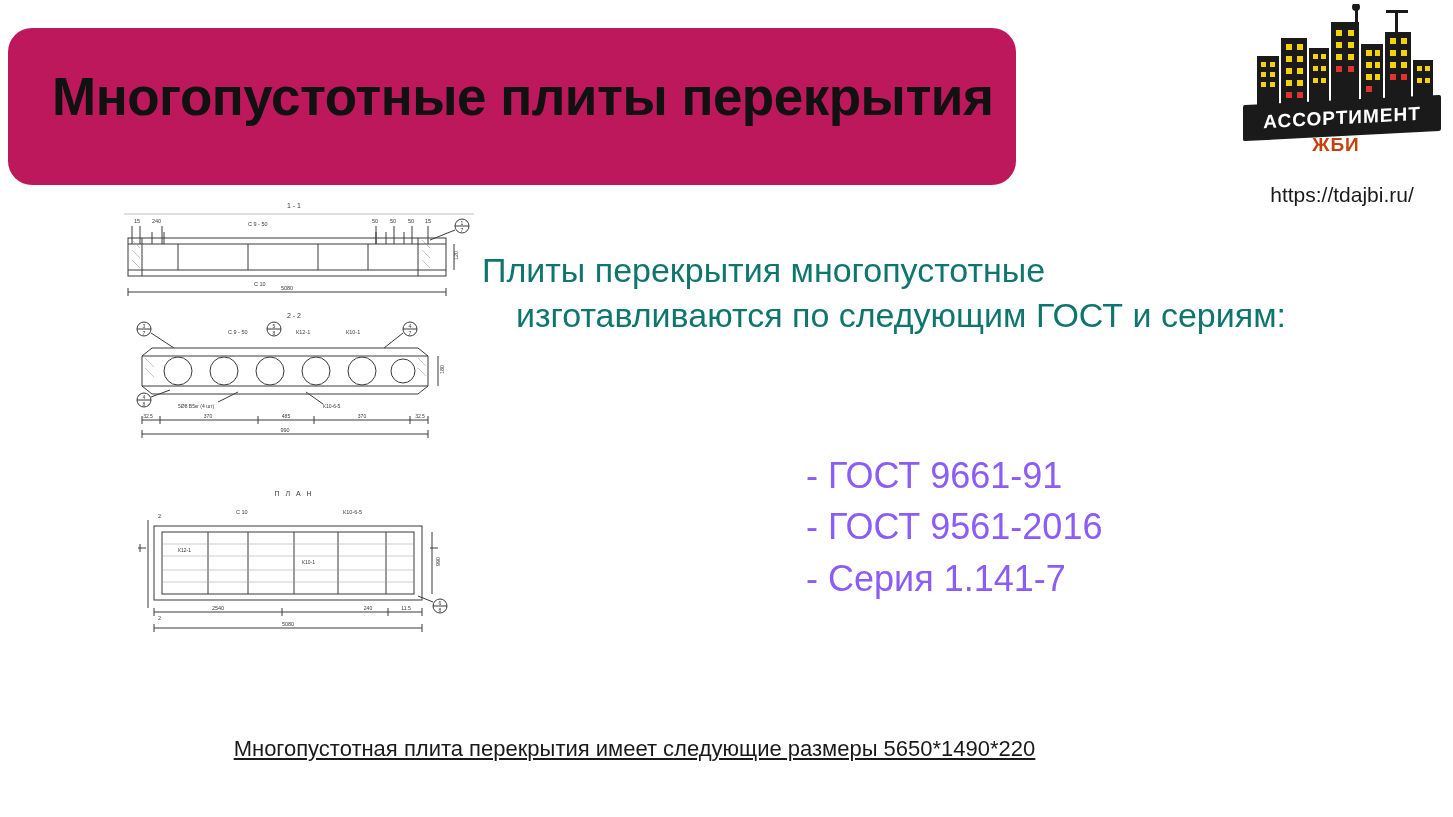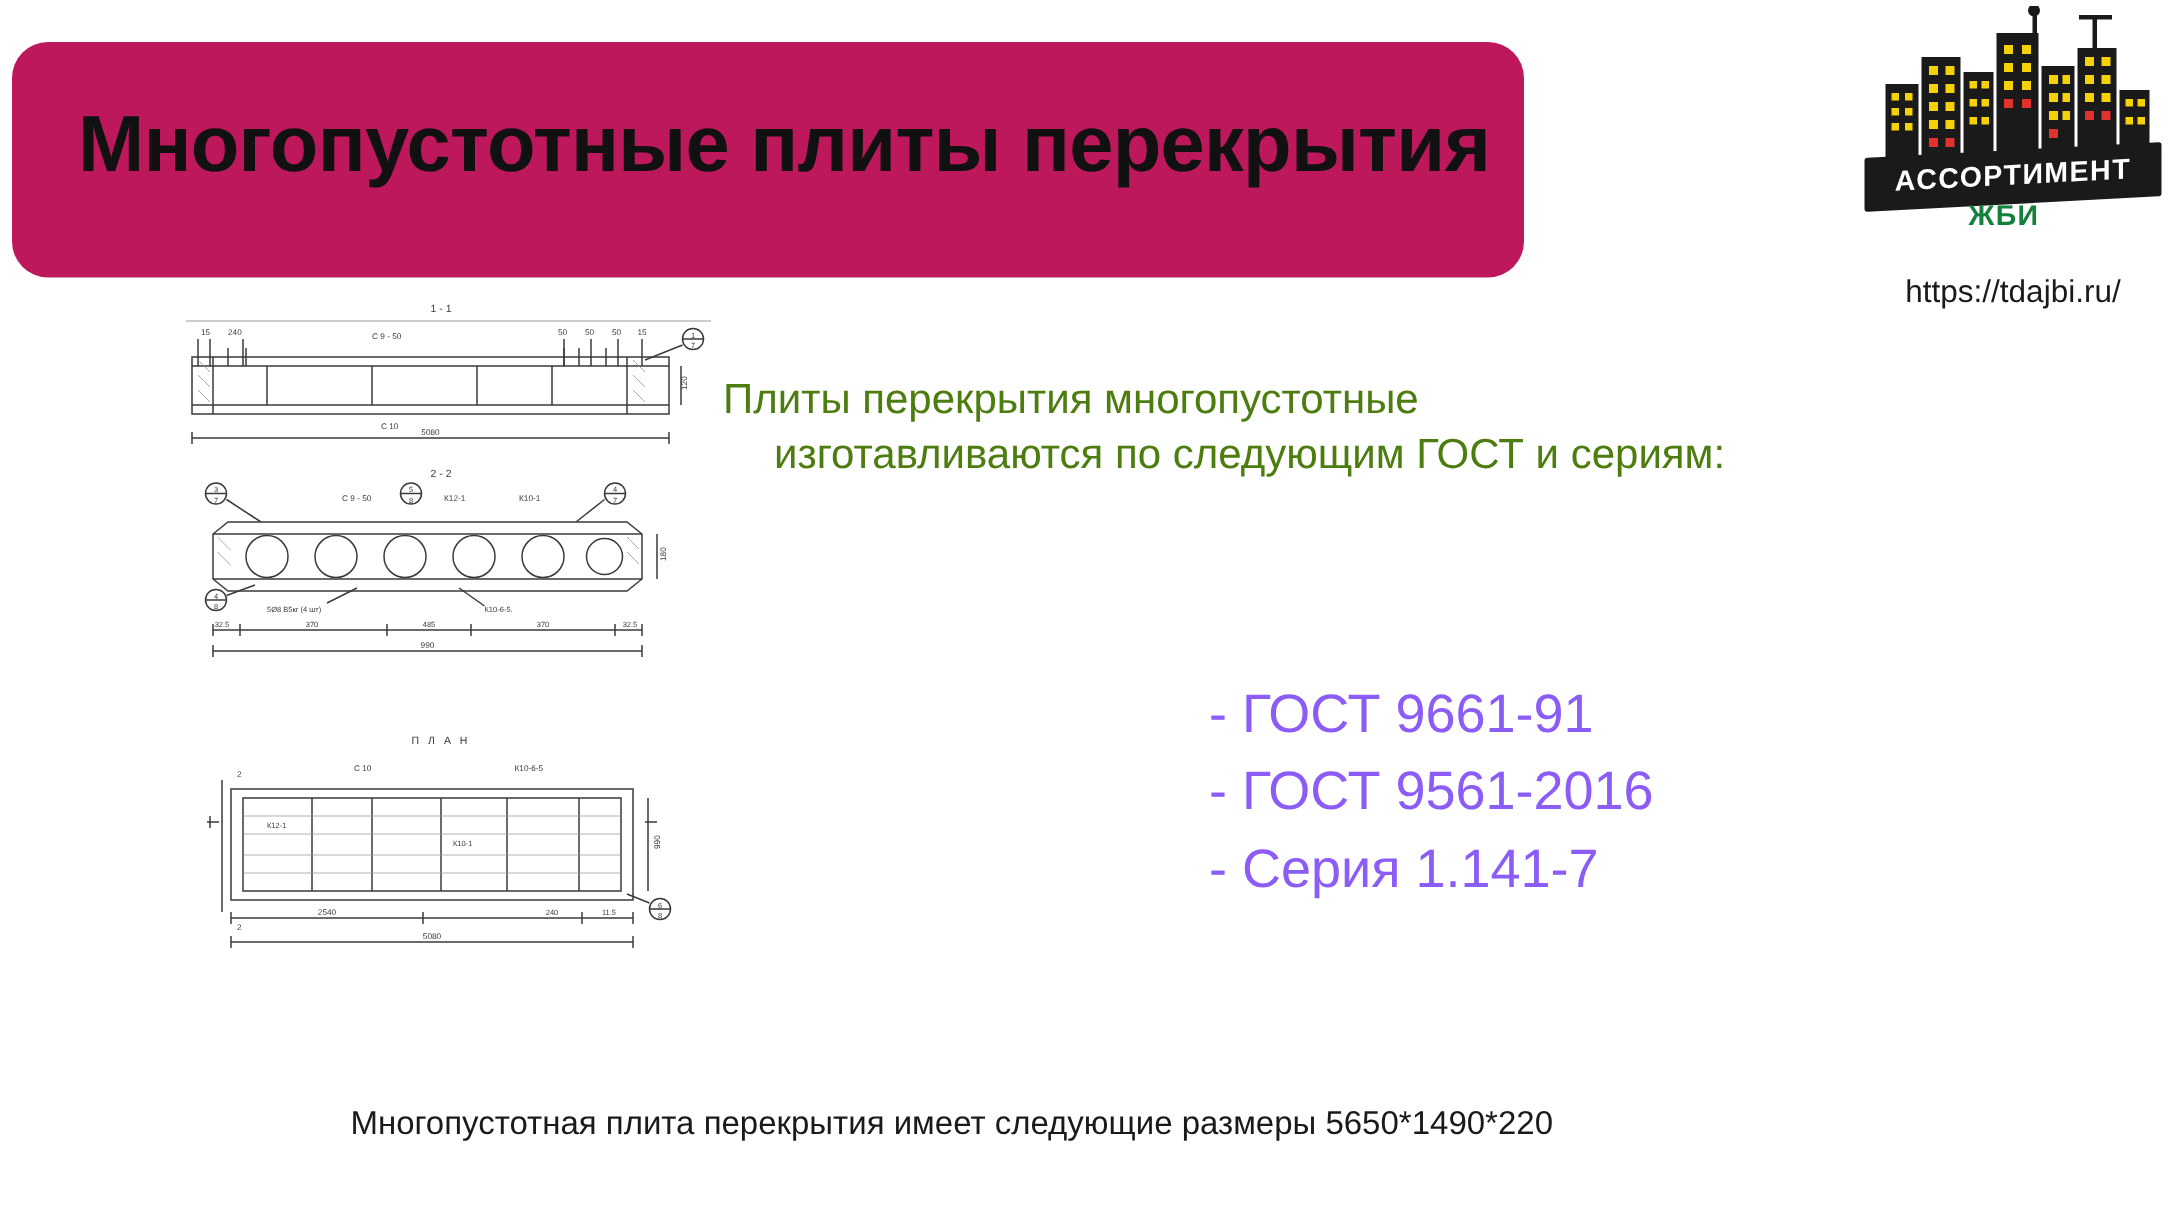--- a/index.html
+++ b/index.html
@@ -68,42 +68,42 @@
     border-radius: 2px;
   }
   .logo-sub {
     position: absolute;
     left: 0;
     top: 130px;
     width: 198px;
     text-align: center;
     font-size: 19px;
     font-weight: bold;
-    color: #15803d;
+    color: #c2410c;
     letter-spacing: 1px;
   }
   .logo-url {
     position: absolute;
     left: 0;
     top: 152px;
     width: 210px;
     text-align: center;
     font-size: 21px;
     color: #1a1a1a;
     margin-top: 27px;
   }
 
   
   .intro {
     position: absolute;
     left: 482px;
     top: 248px;
     width: 950px;
-    font-size: 28px;
-    color: #4d7c0f;
+    font-size: 34px;
+    color: #0f766e;
     line-height: 1.32;
   }
   .intro .line2 {
     display: block;
     padding-left: 34px;
   }
 
   .gost-list {
     position: absolute;
     left: 806px;
@@ -117,20 +117,21 @@
   }
 
   .caption {
     position: absolute;
     left: 0;
     top: 736px;
     width: 1269px;
     text-align: center;
     font-size: 22px;
     color: #1a1a1a;
+    text-decoration: underline;
   }
 
   
   .drawing {
     position: absolute;
     left: 118px;
     top: 196px;
     width: 360px;
     height: 500px;
   }

